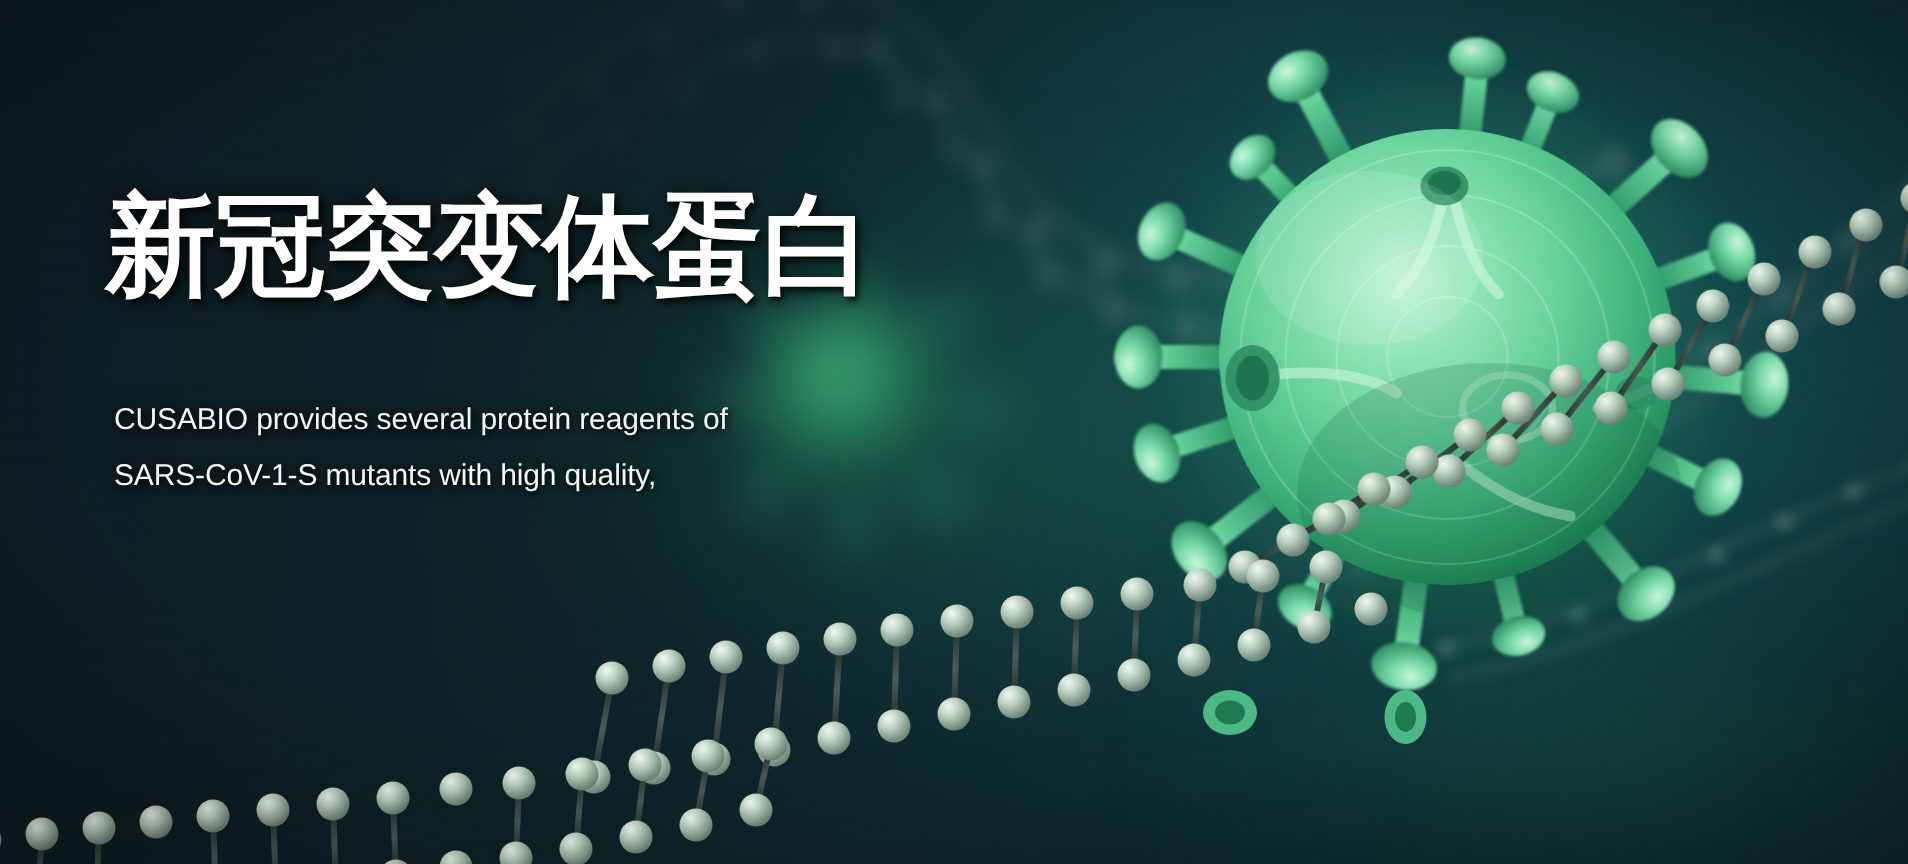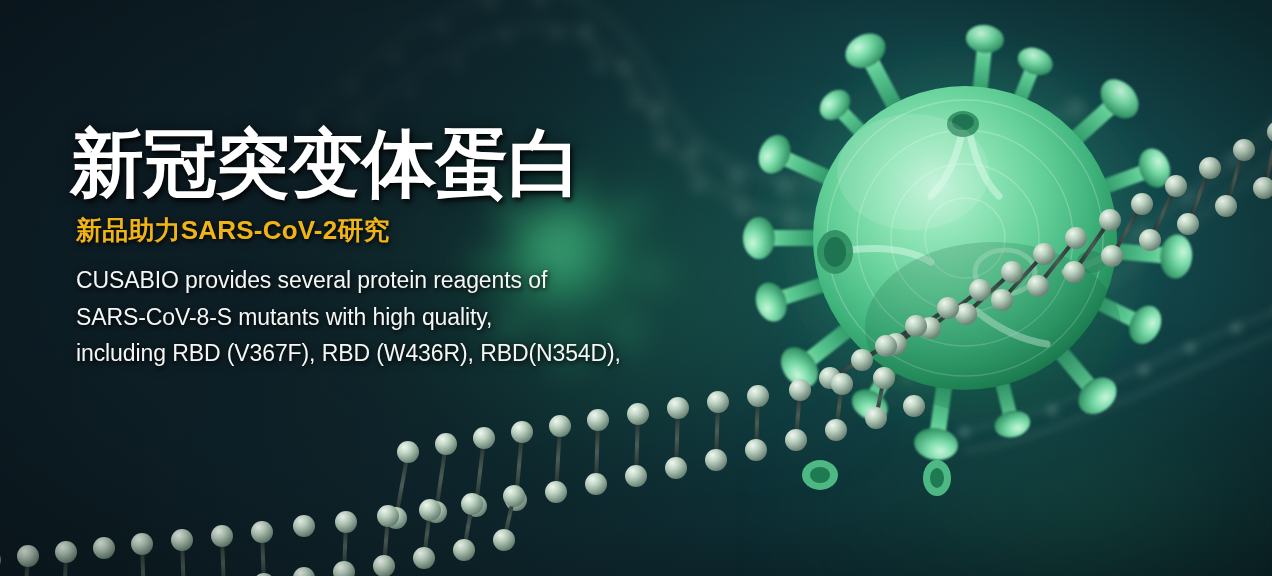--- a/index.html
+++ b/index.html
@@ -83,21 +83,21 @@
     position:absolute; left:76px; top:214px;
     font-size:26px; line-height:32px; font-weight:bold; color:#f0b417;
     letter-spacing:.2px; white-space:nowrap;
     text-shadow: 1px 2px 4px rgba(0,0,0,.78), 0 0 10px rgba(0,0,0,.5);
   }
   .body-copy {
     position:absolute; left:76px; top:262px;
     width:700px;
   }
   .body-copy p {
-    font-size:23px; line-height:36.5px; color:#f4f7f6;
+    font-size:20px; line-height:36.5px; color:#f4f7f6;
     white-space:nowrap; letter-spacing:-.1px;
     text-shadow: 1px 2px 5px rgba(0,0,0,.82), 0 0 12px rgba(0,0,0,.55);
   }
   .body-copy p.last { margin-top:8px; }
 </style>
 </head>
 <body>
 
 <div id="banner">
 
@@ -582,22 +582,20 @@
     </svg>
   </div>
 
   <div class="grain"></div>
   <div class="bg-vignette"></div>
 
   <div class="text-layer">
 
     <h1 class="title">新冠突变体蛋白</h1>
 
-    <h2 class="subtitle">新品助力SARS-CoV-2研究</h2>
 
     <div class="body-copy">
       <p>CUSABIO provides several protein reagents of</p>
-      <p>SARS-CoV-8-S mutants with high quality,</p>
-      <p>including RBD (V367F), RBD (W436R), RBD(N354D),</p>
+      <p>SARS-CoV-1-S mutants with high quality,</p>
     </div>
 
   </div>
 </div>
 
 </body></html>

